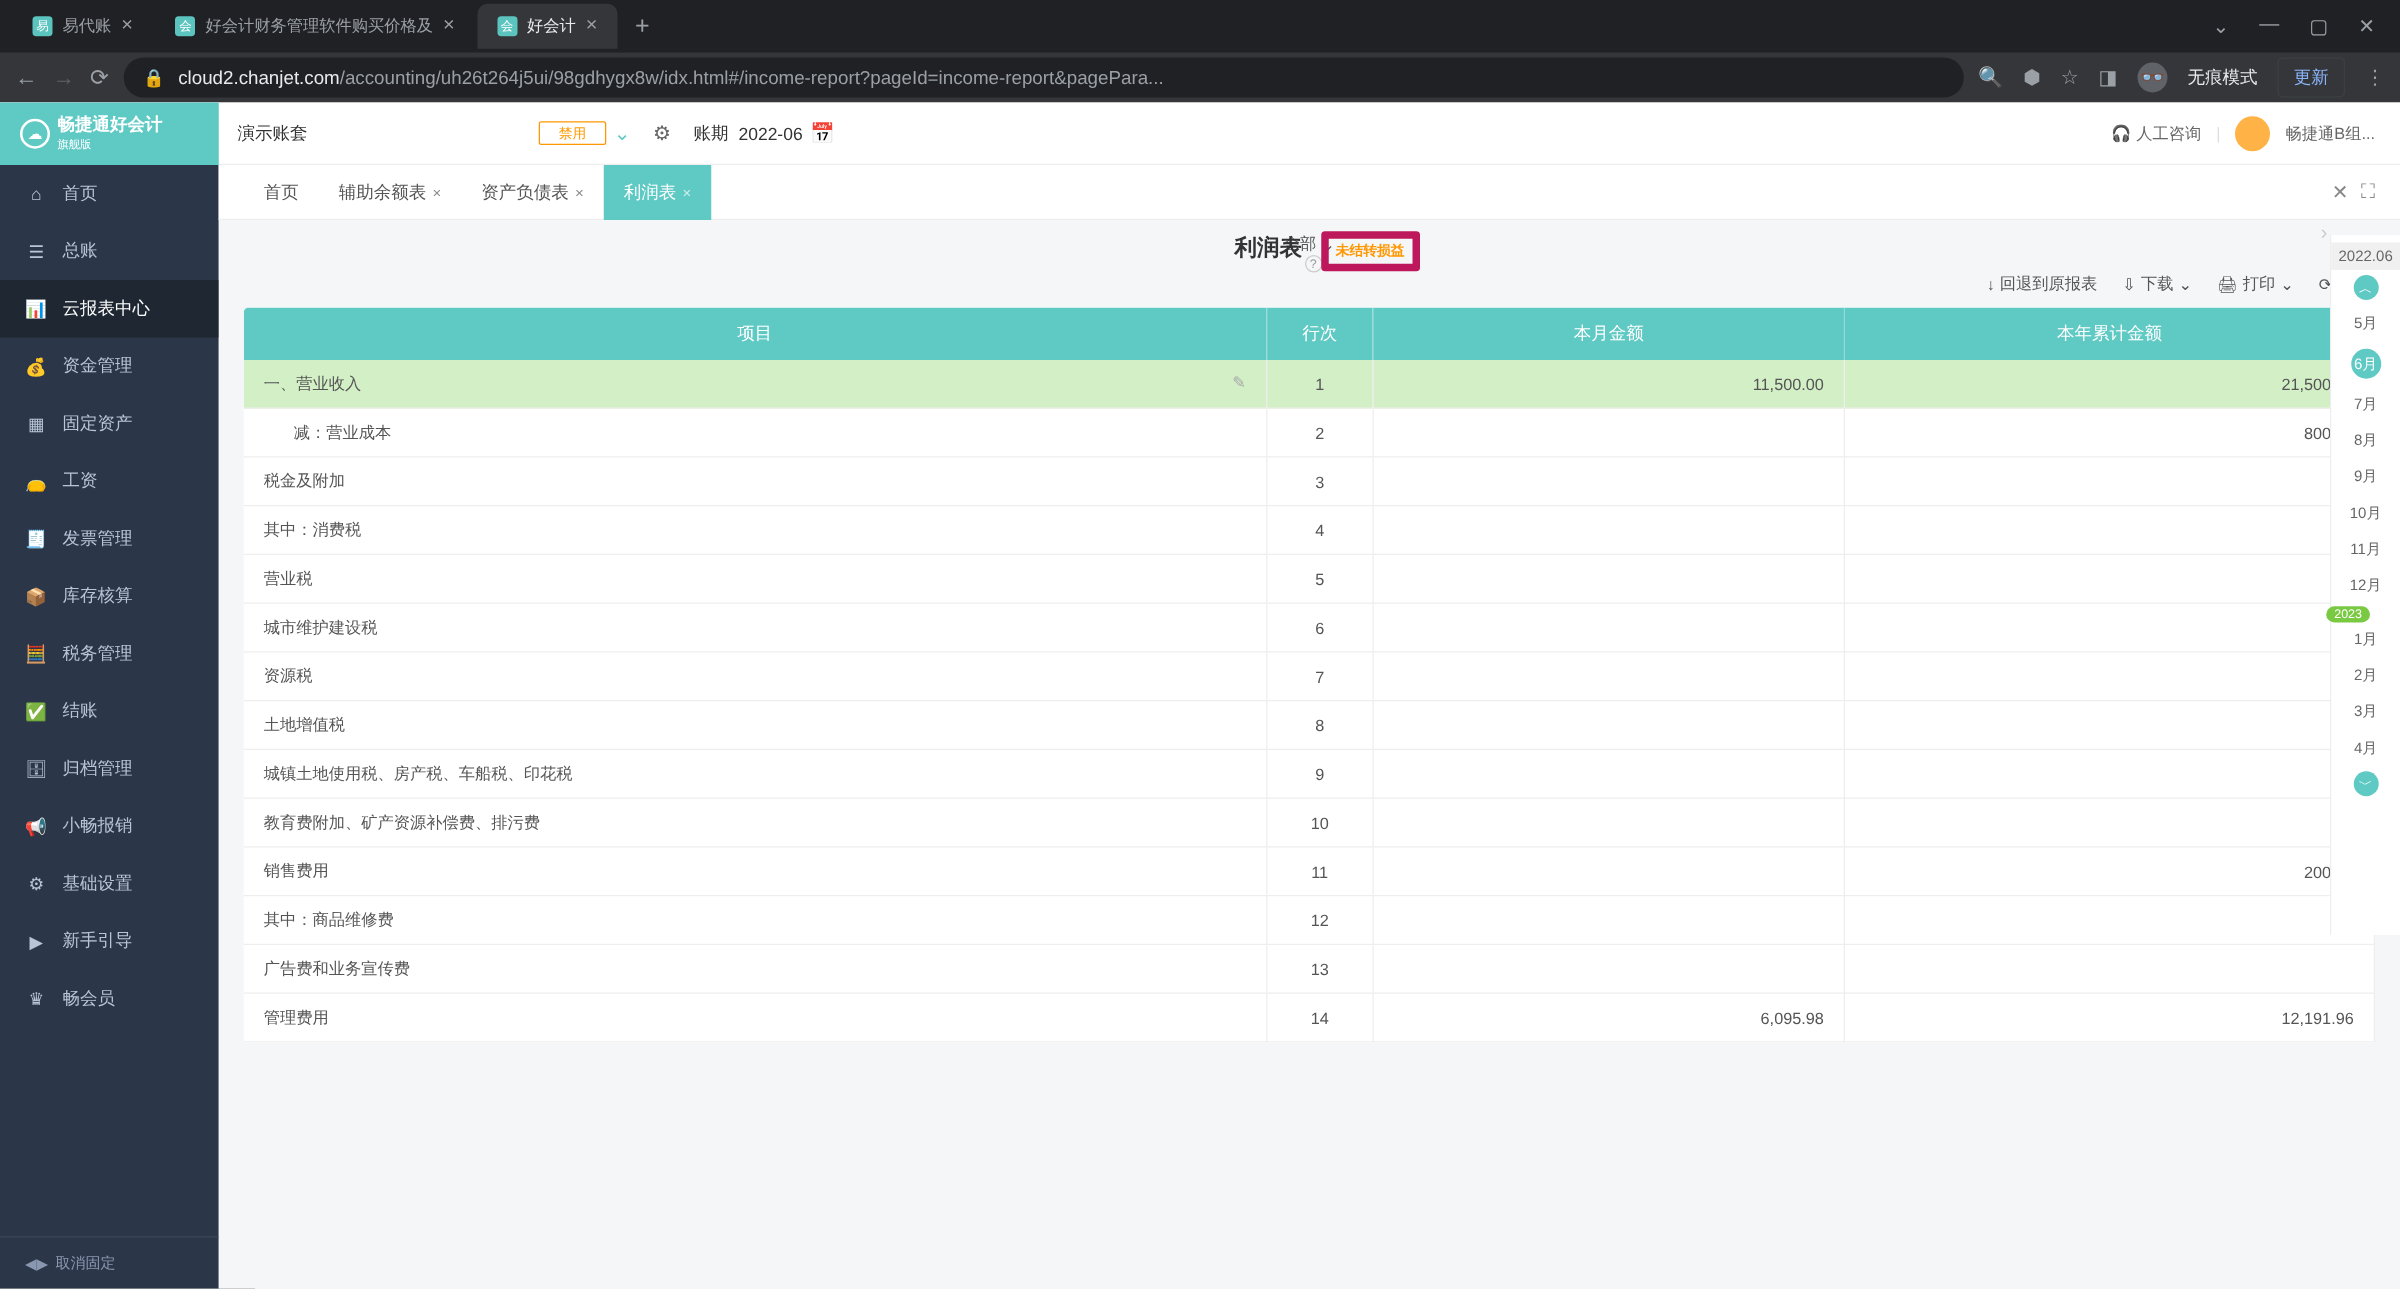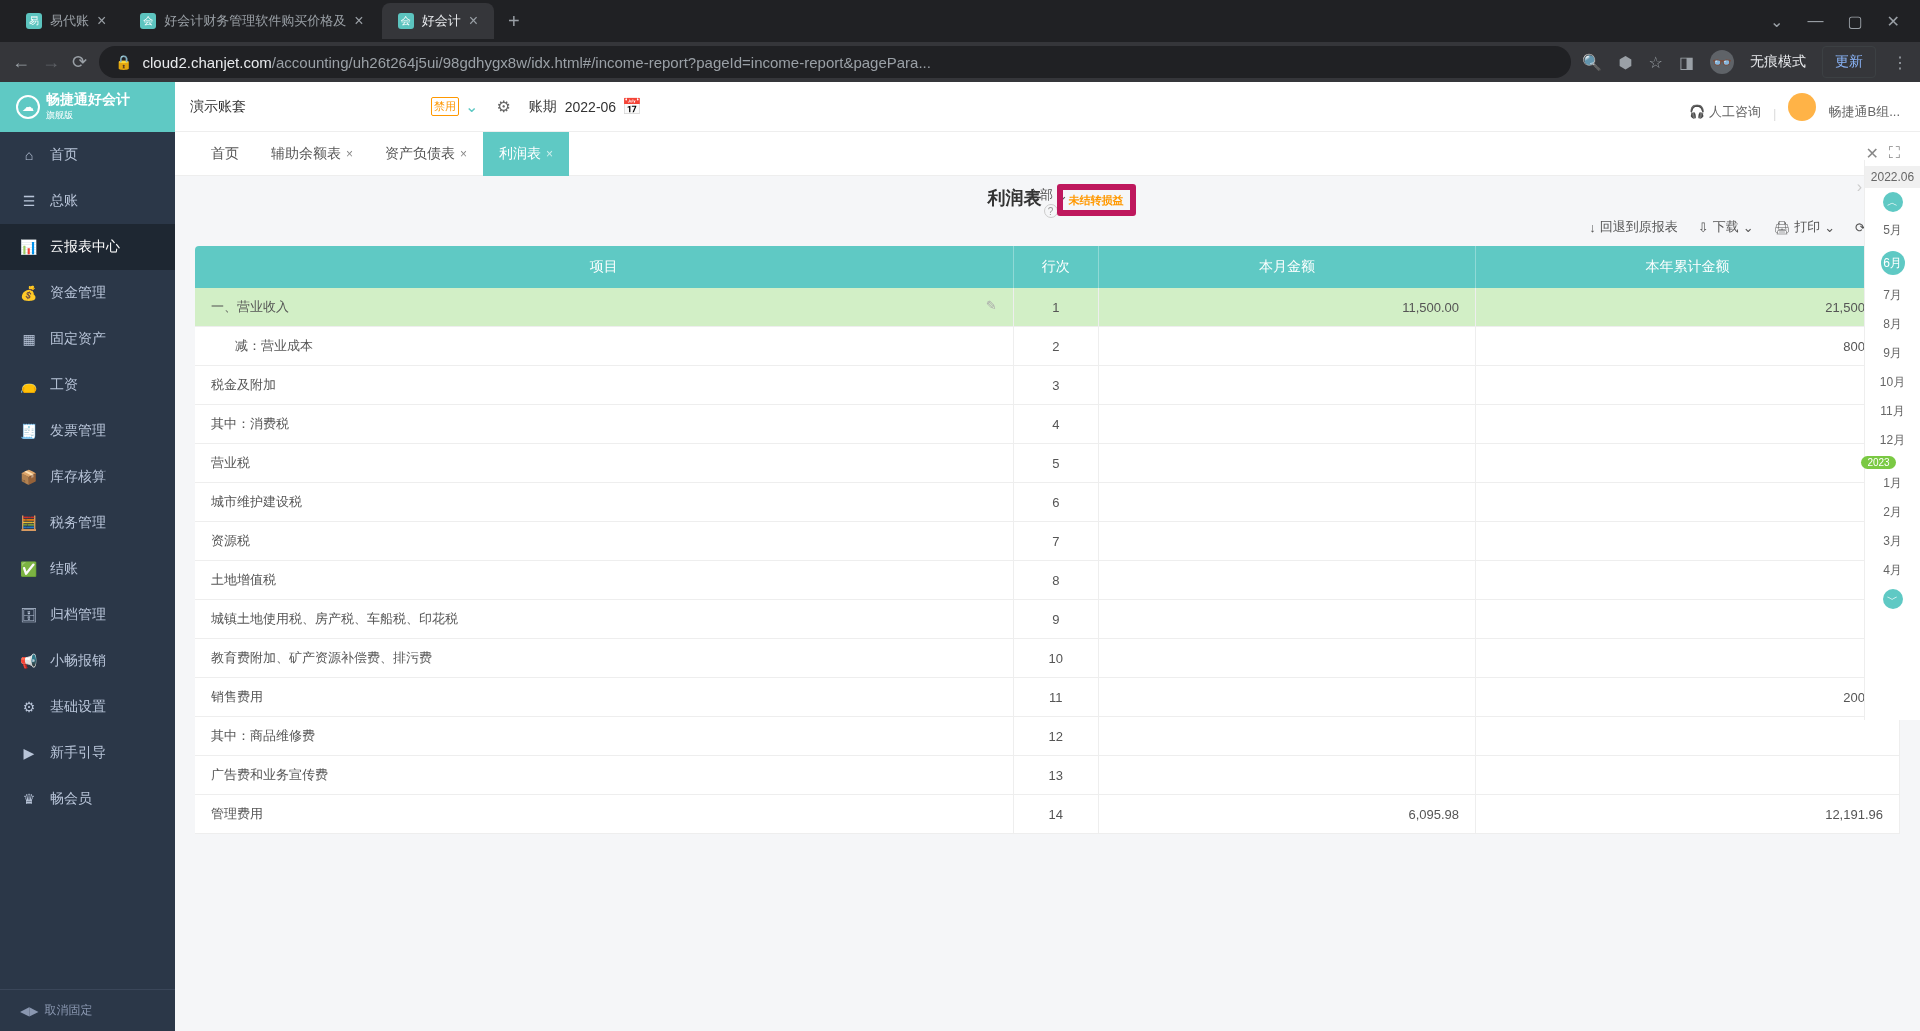--- a/index.html
+++ b/index.html
@@ -23,27 +23,27 @@
 .right-icons { display: flex; gap: 16px; align-items: center; color: #9aa0a6; }
 .incognito { background: #5f6368; border-radius: 50%; width: 24px; height: 24px; display: flex; align-items: center; justify-content: center; }
 .update-btn { color: #8ab4f8; font-size: 14px; padding: 6px 12px; border: 1px solid #3c4043; border-radius: 4px; }
 
 
 .app { background: #f5f6f8; height: 949px; display: flex; flex-direction: column; }
 .app-header { background: #fff; height: 50px; display: flex; align-items: center; padding: 0 20px; border-bottom: 1px solid #eee; }
 .logo-area { width: 175px; background: #5fc9c4; height: 50px; margin-left: -20px; display: flex; align-items: center; padding-left: 16px; color: #fff; font-size: 15px; gap: 6px; }
 .logo-icon { width: 24px; height: 24px; border: 2px solid #fff; border-radius: 50%; display: flex; align-items: center; justify-content: center; font-size: 12px; }
 .demo-account { margin-left: 15px; font-size: 14px; color: #333; }
-.disable-tag { border: 1px solid #ff9800; color: #ff9800; font-size: 11px; padding: 1px 2px; border-radius: 2px; margin-left: 185px; }
+.disable-tag { border: 1px solid #ff9800; color: #ff9800; font-size: 11px; padding: 1px 15px; border-radius: 2px; margin-left: 185px; }
 .dropdown-arrow { color: #5fc9c4; margin-left: 6px; }
 .gear { margin-left: 18px; color: #666; }
 .period-label { margin-left: 18px; font-size: 14px; color: #333; }
 .period-value { margin-left: 8px; font-size: 14px; color: #333; }
 .cal-icon { color: #5fc9c4; margin-left: 6px; }
-.header-right { margin-left: auto; display: flex; align-items: flex-end; gap: 12px; font-size: 13px; color: #666; }
+.header-right { margin-left: auto; display: flex; align-items: center; gap: 12px; font-size: 13px; color: #666; }
 .avatar { width: 28px; height: 28px; background: #ffb347; border-radius: 50%; }
 
 .main-area { display: flex; flex: 1; overflow: hidden; }
 .sidebar { width: 175px; background: #2b3748; color: #b8c4d8; display: flex; flex-direction: column; }
 .sidebar-item { display: flex; align-items: center; padding: 14px 20px; font-size: 14px; gap: 12px; cursor: pointer; }
 .sidebar-item.active { background: #1e2732; color: #fff; }
 .sidebar-icon { width: 18px; text-align: center; }
 .sidebar-push { margin-top: auto; }
 .cancel-pin { padding: 12px 20px; font-size: 12px; color: #8a97b0; display: flex; align-items: center; gap: 6px; border-top: 1px solid #3a4659; }
 
@@ -67,21 +67,21 @@
 .table th { background: #5fc9c4; color: #fff; padding: 12px 8px; font-size: 14px; font-weight: normal; border-right: 1px solid rgba(255,255,255,0.3); }
 .table th:first-child { width: 48%; }
 .table th:nth-child(2) { width: 5%; }
 .table td { padding: 10px 16px; font-size: 13px; color: #555; border-bottom: 1px solid #eee; border-right: 1px solid #eee; }
 .table tr.highlight td { background: #d2efc6; }
 .table td.center { text-align: center; }
 .table td.right { text-align: right; }
 .edit-icon { float: right; color: #aaa; font-size: 13px; }
 .indent { padding-left: 24px; display: inline-block; }
 
-.month-rail { position: absolute; right: 0; top: 28px; width: 56px; background: #fff; border-left: 1px solid #eee; display: flex; flex-direction: column; align-items: center; padding: 6px 0; font-size: 12px; color: #666; height: 560px; }
+.month-rail { position: absolute; right: 0; top: 56px; width: 56px; background: #fff; border-left: 1px solid #eee; display: flex; flex-direction: column; align-items: center; padding: 6px 0; font-size: 12px; color: #666; height: 560px; }
 .year-label { background: #f0f0f0; width: 100%; text-align: center; padding: 4px 0; font-size: 12px; }
 .month-item { padding: 6px 0; cursor: pointer; width: 100%; text-align: center; }
 .month-circle { background: #5fc9c4; color: #fff; border-radius: 50%; width: 24px; height: 24px; display: inline-flex; align-items: center; justify-content: center; }
 .scroll-btn { background: #5fc9c4; color: #fff; border-radius: 50%; width: 20px; height: 20px; display: flex; align-items: center; justify-content: center; font-size: 11px; margin: 4px 0; }
 .year-badge { background: #7ac943; color: #fff; font-size: 10px; border-radius: 8px; padding: 1px 6px; position: relative; left: -14px; }
 
 .scroll-hint { position: absolute; right: 58px; top: 46px; color: #ccc; font-size: 16px; }
 </style>
 </head>
 <body>

